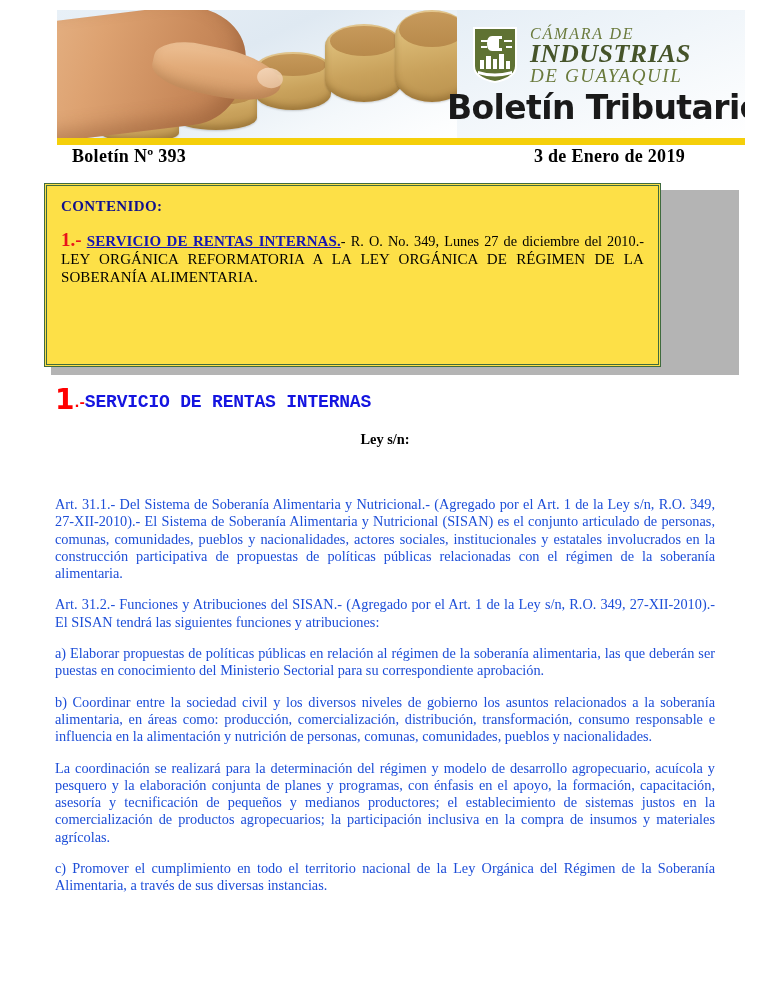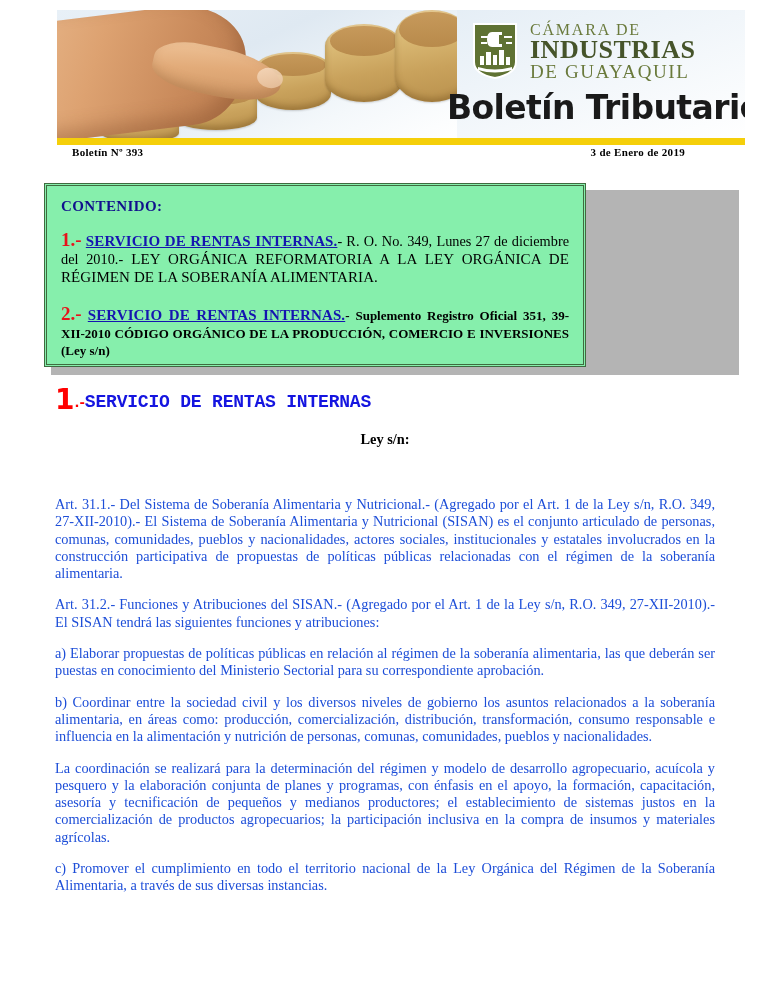--- a/index.html
+++ b/index.html
@@ -100,21 +100,22 @@
   .coin-e { left: 338px; top: 0px;   width: 74px;  height: 92px; }
 
   
   .logo {
     position: absolute;
     left: 415px;
     top: 12px;
     width: 266px;
     height: 66px;
     display: flex;
-    align-items: flex-start;
+    align-items: center;
+    font-style: italic;
   }
   .shield {
     width: 46px;
     height: 58px;
     flex: 0 0 auto;
   }
   .logo-text {
     margin-left: 12px;
     line-height: 1.0;
     color: #5a6b2f;
@@ -163,41 +164,41 @@
   }
 
   .meta-row {
     position: absolute;
     left: 72px;
     top: 146px;
     width: 613px;
     display: flex;
     justify-content: space-between;
     font-family: "Liberation Serif", serif;
-    font-size: 11px;
+    font-size: 18px;
     font-weight: bold;
     letter-spacing: .3px;
   }
 
   
   .contenido-shadow {
     position: absolute;
     left: 51px;
     top: 190px;
     width: 688px;
     height: 185px;
     background: #b4b4b4;
   }
   .contenido-box {
     position: absolute;
     left: 44px;
     top: 183px;
-    width: 542px;
+    width: 617px;
     height: 184px;
-    background: #86efac;
+    background: #fde047;
     border: 3px double #3f6b3f;
     box-sizing: border-box;
     padding: 12px 14px 27px 14px;
   }
   .contenido-title {
     font-family: "Liberation Serif", serif;
     font-size: 15px;
     font-weight: bold;
     color: #10108c;
     letter-spacing: .4px;
@@ -339,25 +340,20 @@
   <div class="contenido-shadow"></div>
   <div class="contenido-box">
     <div class="contenido-title">CONTENIDO:</div>
 
     <div class="entry">
       <span class="num-red">1.-</span>
       <span> </span>
       <a href="#" class="link-blue">SERVICIO DE RENTAS INTERNAS.</a><span class="b">- R. O. No. 349, Lunes 27 de diciembre del 2010.-</span><span class="caps-reg"> LEY ORGÁNICA REFORMATORIA A LA LEY ORGÁNICA DE RÉGIMEN DE LA SOBERANÍA ALIMENTARIA.</span>
     </div>
 
-    <div class="entry entry-2">
-      <span class="num-red">2.-</span>
-      <span> </span>
-      <a href="#" class="link-blue">SERVICIO DE RENTAS INTERNAS.</a><span class="small-bold">- Suplemento Registro Oficial 351, 39-XII-2010</span><span class="small-bold"> CÓDIGO ORGÁNICO DE LA PRODUCCIÓN, COMERCIO E INVERSIONES (Ley s/n)</span>
-    </div>
   </div>
 
   <div class="sec-heading">
     <span class="sec-num">1</span><span class="sec-dot">.-</span><span class="sec-title">SERVICIO DE RENTAS INTERNAS</span>
   </div>
 
   <div class="centered-block">
     <div>Ley s/n:</div>
   </div>
 

